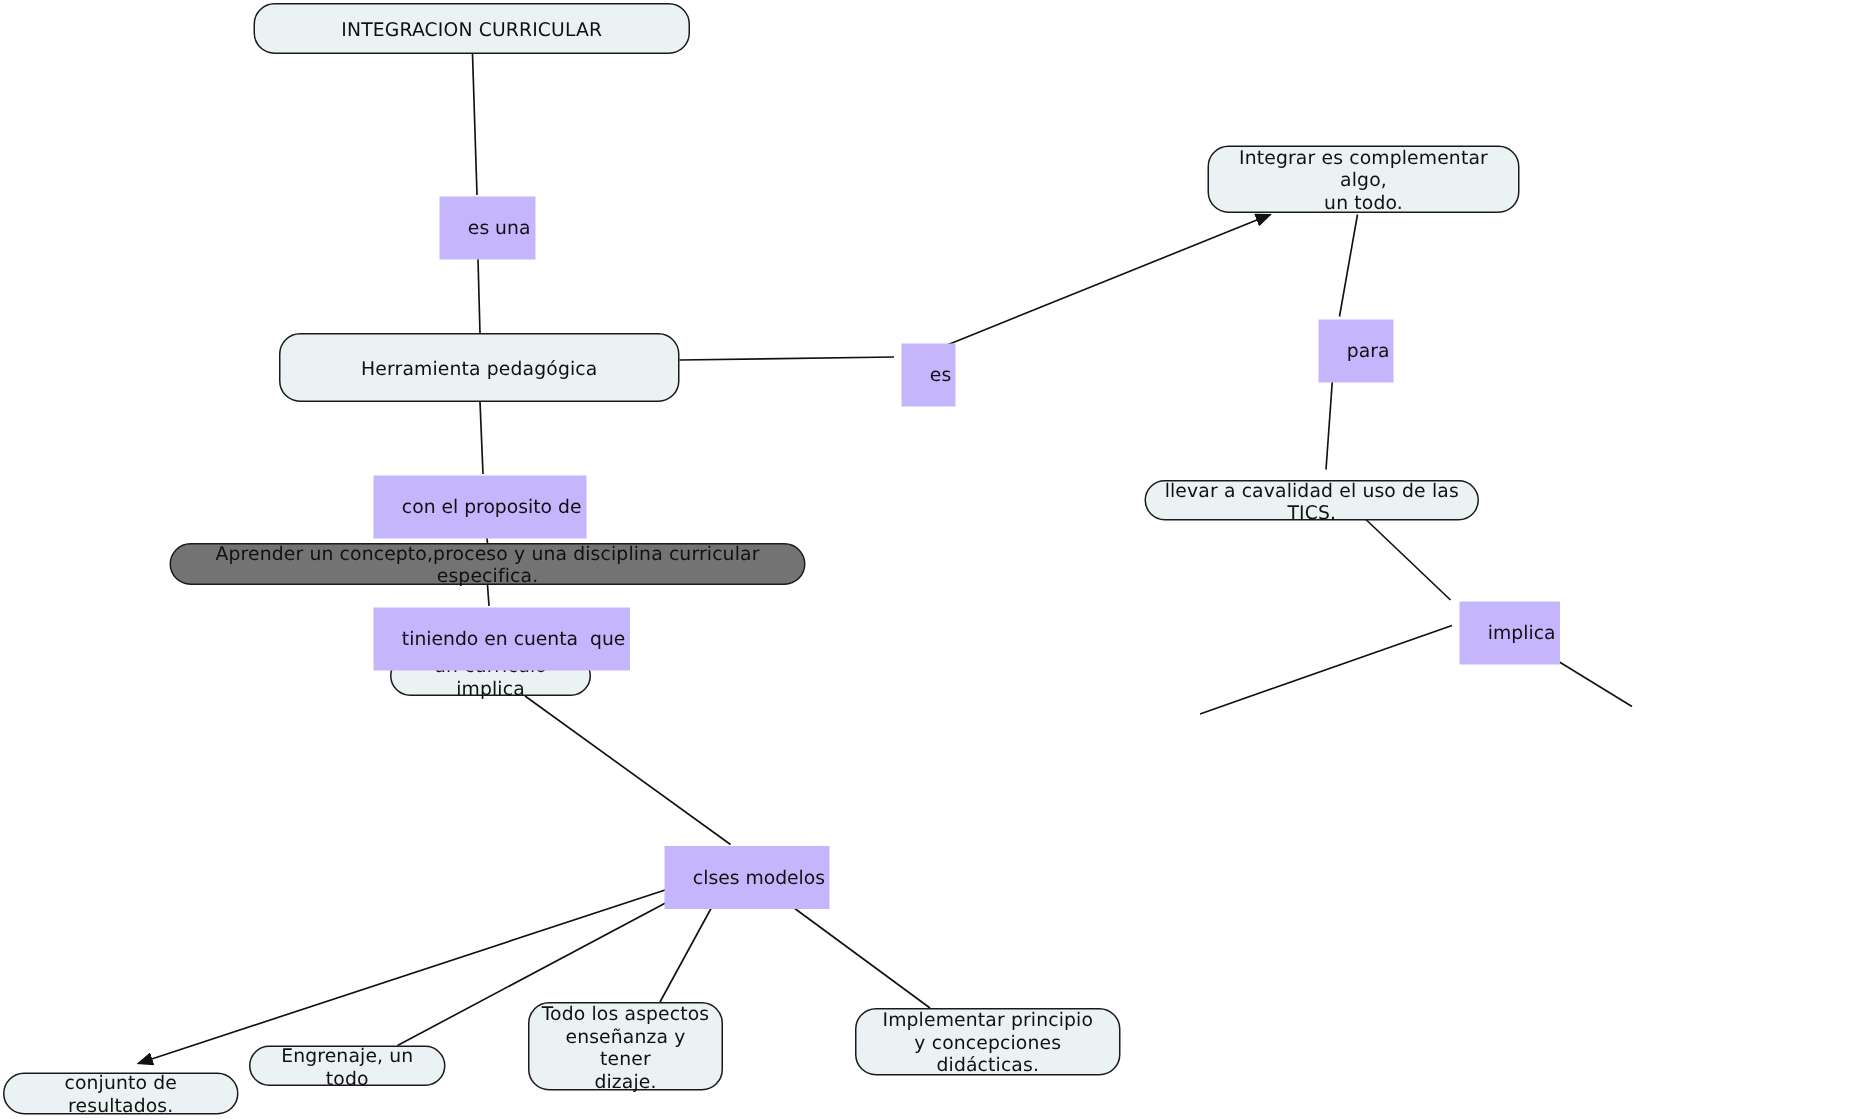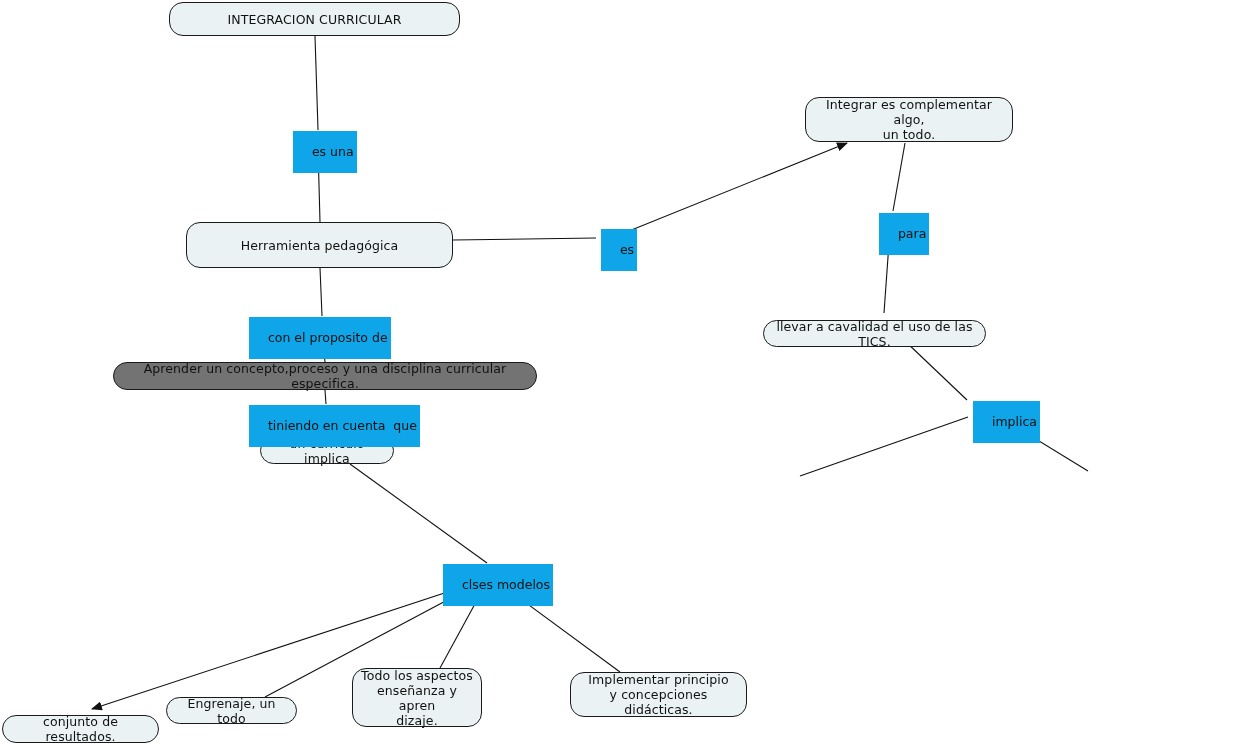--- a/index.html
+++ b/index.html
@@ -48,21 +48,21 @@
     background: #737373;
   }
   .node.pill {
     border-radius: 16px;
   }
   .linklabel {
     position: absolute;
     font-size: 12.5px;
     line-height: 14px;
     color: #111111;
-    background: #0ea5e9;
+    background: #c4b5fd;
     padding: 0 3px;
     white-space: pre;
     text-align: center;
   }
 </style>
 </head>
 <body>
 
 <div id="canvas">
 
@@ -138,21 +138,21 @@
   <div class="node pill" style="left:2px; top:715px; width:157px; height:28px;">
     <span>conjunto de resultados.</span>
   </div>
 
   <div class="node pill" style="left:166px; top:697px; width:131px; height:27px;">
     <span>Engrenaje, un todo</span>
   </div>
 
   <div class="node" style="left:352px; top:668px; width:130px; height:59px;">
     <span>Todo los aspectos
-enseñanza y apren
+enseñanza y tener
 dizaje.</span>
   </div>
 
   <div class="node" style="left:570px; top:672px; width:177px; height:45px;">
     <span>Implementar principio
 y concepciones didácticas.</span>
   </div>
 
   <div class="linklabel" style="left:293px; top:131px;">
     <span>es una</span>

